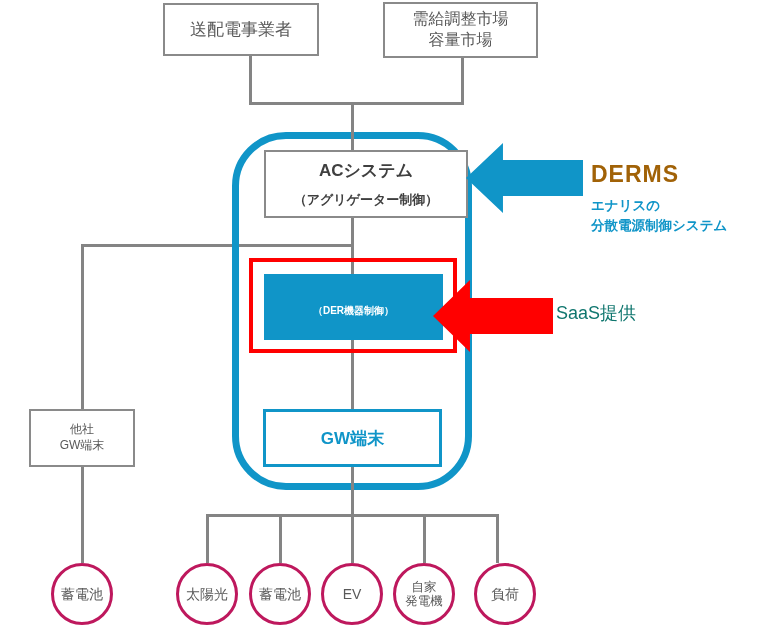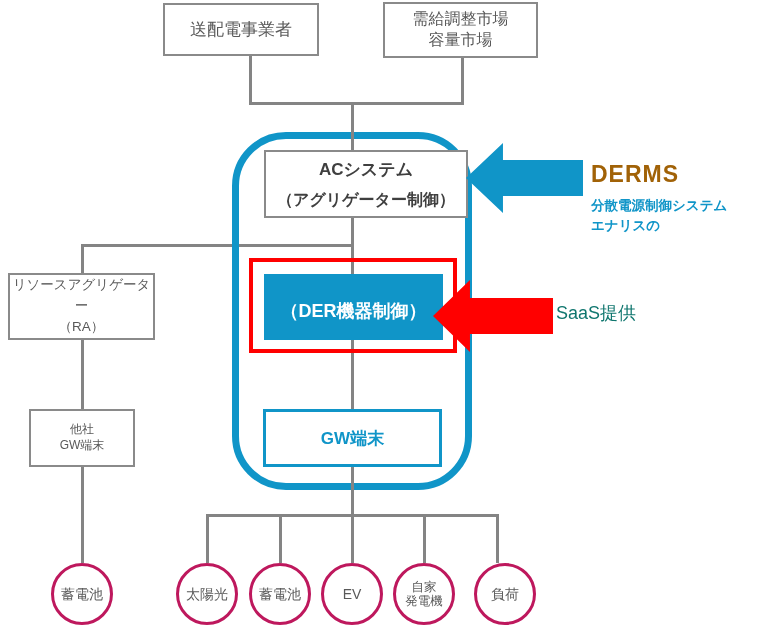--- a/index.html
+++ b/index.html
@@ -13,27 +13,27 @@
     border:7px solid #1095c8;border-radius:54px;box-sizing:border-box;z-index:2;}
 
   .node{position:absolute;background:#ffffff;border:2px solid #8a8a8a;box-sizing:border-box;
     display:flex;flex-direction:column;align-items:center;justify-content:center;
     text-align:center;color:#595959;z-index:4;}
 
   .box-grid{left:163px;top:3px;width:156px;height:53px;font-size:17px;}
   .box-market{left:383px;top:2px;width:155px;height:56px;font-size:16px;line-height:1.3;}
   .box-ac{left:264px;top:150px;width:204px;height:68px;border-color:#8a8a8a;color:#3f3f3f;}
   .box-ac .title{font-size:17px;font-weight:bold;}
-  .box-ac .subtitle{font-size:16px;font-weight:bold;margin-top:9px;}
+  .box-ac .subtitle{font-size:13px;font-weight:bold;margin-top:9px;}
 
   .red-frame{position:absolute;left:249px;top:258px;width:208px;height:95px;
     border:4px solid #ff0000;box-sizing:border-box;background:transparent;z-index:4;}
   .box-ra{left:264px;top:274px;width:179px;height:66px;background:#1095c8;border:none;color:#ffffff;z-index:5;}
   .box-ra .title{font-size:17px;font-weight:bold;}
-  .box-ra .subtitle{font-size:18px;font-weight:bold;margin-top:8px;text-align:center;}
+  .box-ra .subtitle{font-size:10px;font-weight:bold;margin-top:8px;text-align:center;}
 
   .box-gw{left:263px;top:409px;width:179px;height:58px;border:3px solid #1095c8;
     color:#1095c8;font-size:17px;font-weight:bold;}
 
   .box-resource{left:8px;top:273px;width:147px;height:67px;font-size:13.5px;line-height:1.55;}
   .box-other{left:29px;top:409px;width:106px;height:58px;font-size:12px;line-height:1.3;}
 
   .circle{position:absolute;width:62px;height:62px;border-radius:50%;background:#ffffff;
     border:3px solid #be185d;box-sizing:border-box;display:flex;flex-direction:column;
     align-items:center;justify-content:center;text-align:center;color:#595959;
@@ -87,24 +87,20 @@
 
   <div class="red-frame"></div>
   <div class="node box-ra">
     <span class="subtitle">（DER機器制御）</span>
   </div>
 
   <div class="node box-gw">
     <span>GW端末</span>
   </div>
 
-  <div class="node box-resource">
-    <span>リソースアグリゲーター</span>
-    <span>（RA）</span>
-  </div>
   <div class="node box-other">
     <span>他社</span>
     <span>GW端末</span>
   </div>
 
   <div class="circle" style="left:51px;">
     <span>蓄電池</span>
   </div>
   <div class="circle" style="left:176px;">
     <span>太陽光</span>
@@ -121,18 +117,18 @@
   </div>
   <div class="circle" style="left:474px;">
     <span>負荷</span>
   </div>
 
   <div class="block-arrow arrow-blue"></div>
   <div class="block-arrow arrow-red"></div>
 
   <div class="derms-title">DERMS</div>
   <div class="derms-desc">
+    <div>エナリスの</div>
     <div>分散電源制御システム</div>
-    <div>エナリスの</div>
   </div>
   <div class="saas-label">SaaS提供</div>
 
 </div>
 
 </body></html>

